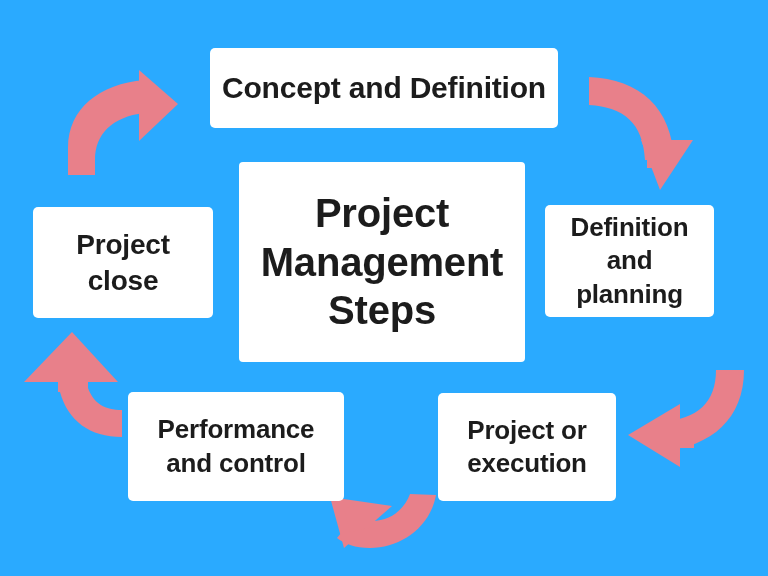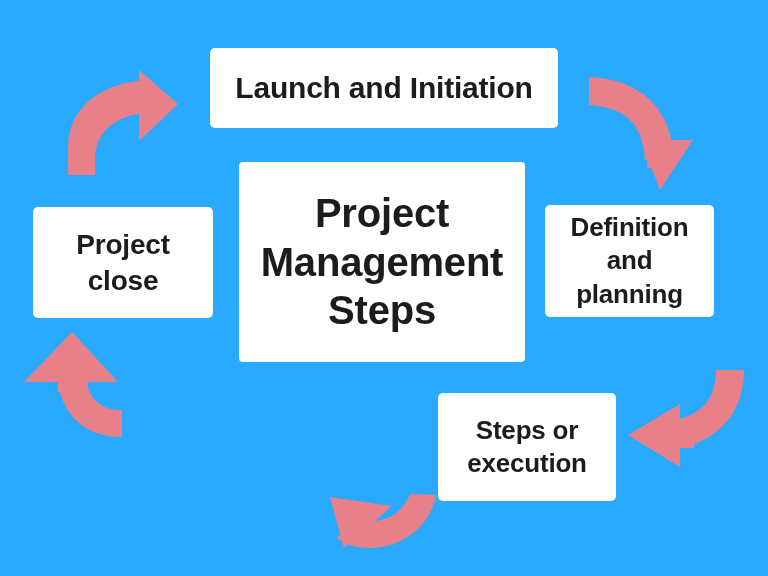--- a/index.html
+++ b/index.html
@@ -156,32 +156,36 @@
     </g>
   </svg>
 
   <div class="node" id="center-node">
     <span class="node-label">Project
 Management
 Steps</span>
   </div>
 
   <div class="node" id="node-concept">
-    <span class="node-label">Launch and Initiation</span>
+    <span class="node-label">Concept and Definition</span>
   </div>
 
   <div class="node" id="node-definition">
     <span class="node-label">Definition
 and planning</span>
   </div>
 
   <div class="node" id="node-launch">
-    <span class="node-label">Steps or
+    <span class="node-label">Project or
 execution</span>
   </div>
 
+  <div class="node" id="node-performance">
+    <span class="node-label">Performance
+and control</span>
+  </div>
 
   <div class="node" id="node-close">
     <span class="node-label">Project
 close</span>
   </div>
 
 </div>
 
 </body></html>

